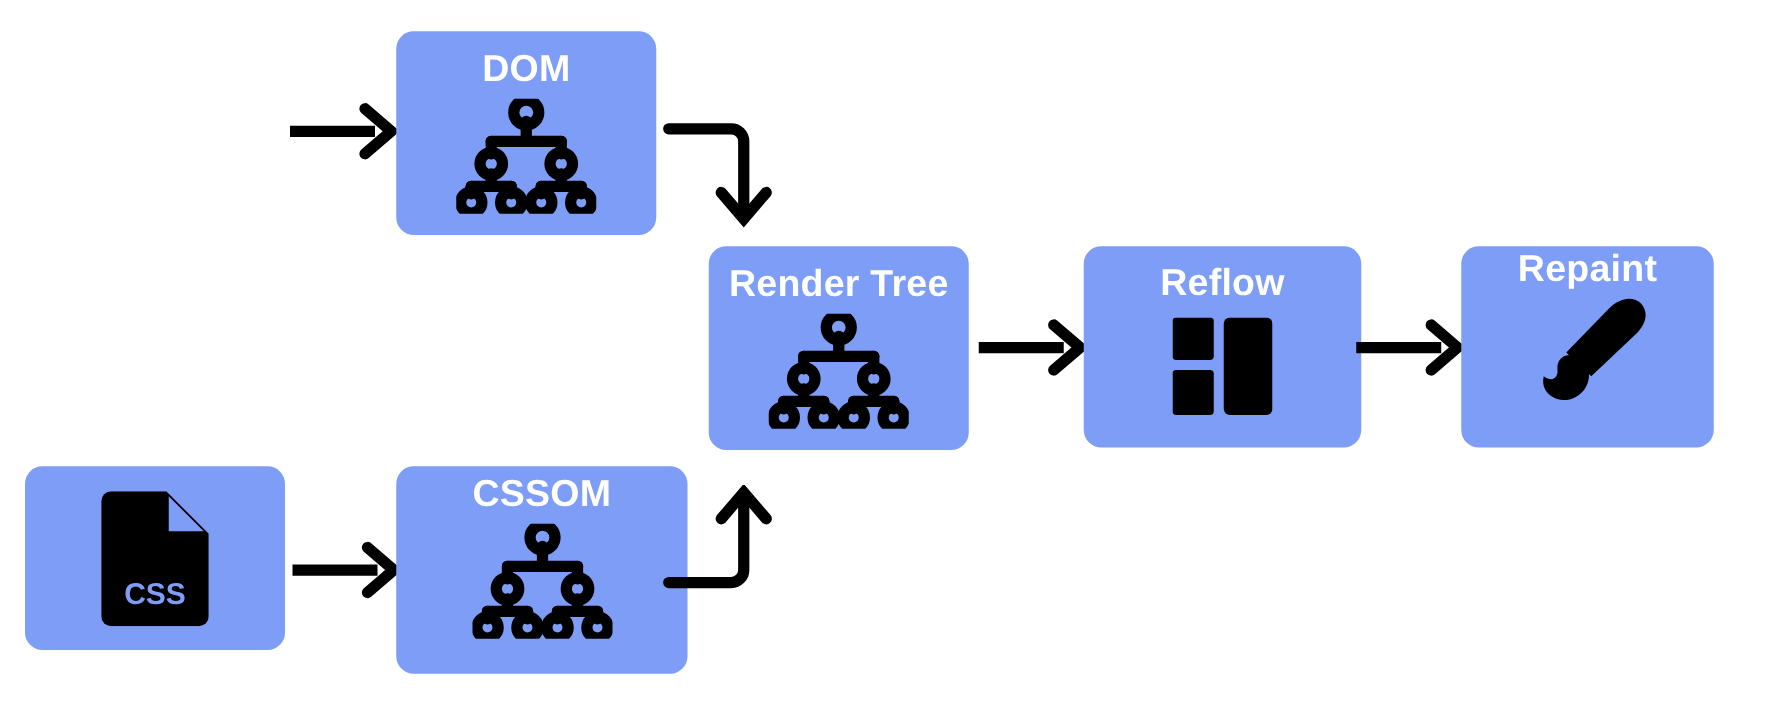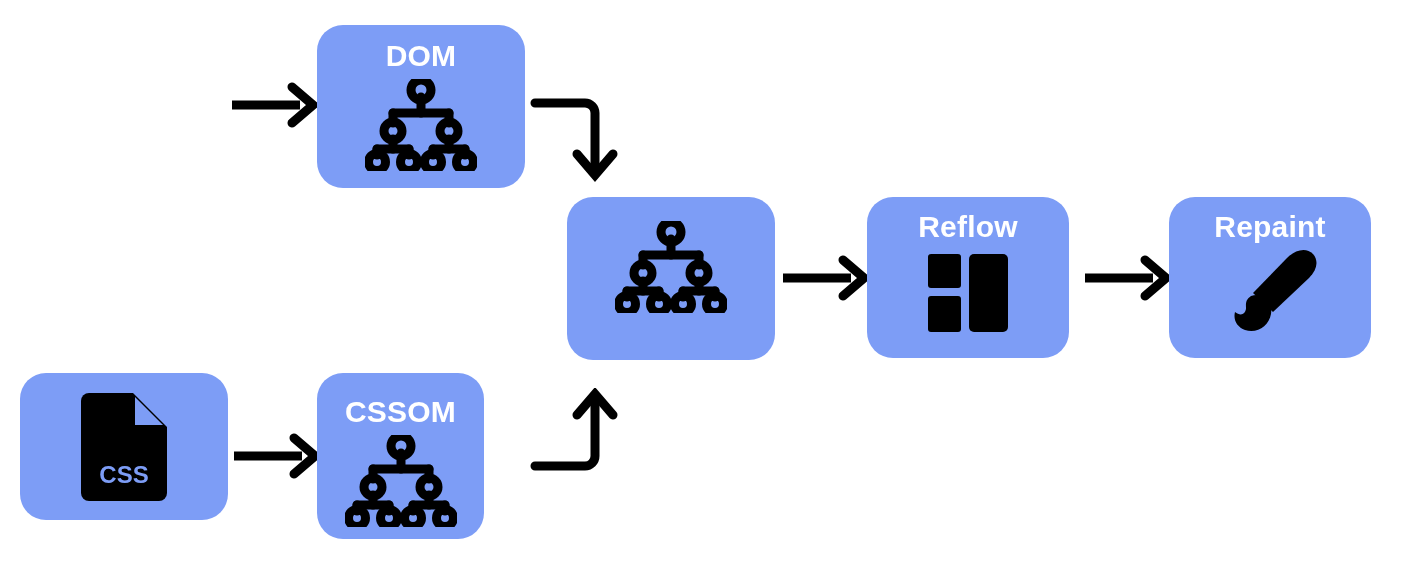--- a/index.html
+++ b/index.html
@@ -13,21 +13,21 @@
   #canvas {
     position: relative;
     width: 1412px;
     height: 574px;
     background: #ffffff;
     overflow: hidden;
   }
   .node-box {
     position: absolute;
     background: #7d9df6;
-    border-radius: 26px;
+    border-radius: 14px;
     box-sizing: border-box;
     display: flex;
     flex-direction: column;
     align-items: center;
     justify-content: flex-start;
   }
   .node-label {
     color: #ffffff;
     font-weight: bold;
     font-size: 30px;
@@ -109,21 +109,21 @@
     </div>
   </div>
 
   <div class="arrow" style="left:232px; top:433px; width:88px; height:46px;">
     <svg width="88" height="46" viewBox="0 0 88 46">
       <line x1="2" y1="23" x2="70" y2="23" stroke="#000000" stroke-width="9" stroke-linecap="butt"></line>
       <polyline points="62,5 83,23 62,41" fill="none" stroke="#000000" stroke-width="9" stroke-linecap="round" stroke-linejoin="miter"></polyline>
     </svg>
   </div>
 
-  <div class="node-box" style="left:317px; top:373px; width:167px; height:166px; padding-top:24px;">
+  <div class="node-box" style="left:317px; top:373px; width:233px; height:166px; padding-top:8px;">
     <div class="node-label">CSSOM</div>
     <div class="node-icon" style="margin-top:8px;">
       <svg width="112" height="92" viewBox="0 0 112 92">
         <g stroke="#000000" stroke-width="9" fill="none" stroke-linecap="round">
           <line x1="56" y1="18" x2="56" y2="34"></line>
           <line x1="28" y1="34" x2="84" y2="34"></line>
           <line x1="28" y1="34" x2="28" y2="44"></line>
           <line x1="84" y1="34" x2="84" y2="44"></line>
           <line x1="28" y1="60" x2="28" y2="70"></line>
           <line x1="84" y1="60" x2="84" y2="70"></line>
@@ -146,20 +146,21 @@
   </div>
 
   <div class="arrow" style="left:530px; top:388px; width:96px; height:96px;">
     <svg width="96" height="96" viewBox="0 0 96 96">
       <path d="M5 78 H55 A10 10 0 0 0 65 68 V13" fill="none" stroke="#000000" stroke-width="9" stroke-linecap="round"></path>
       <polyline points="47,27 65,6 83,27" fill="none" stroke="#000000" stroke-width="9" stroke-linecap="round" stroke-linejoin="miter"></polyline>
     </svg>
   </div>
 
   <div class="node-box" style="left:567px; top:197px; width:208px; height:163px; padding-top:16px;">
+    <div class="node-label">Render Tree</div>
     <div class="node-icon" style="margin-top:8px;">
       <svg width="112" height="92" viewBox="0 0 112 92">
         <g stroke="#000000" stroke-width="9" fill="none" stroke-linecap="round">
           <line x1="56" y1="18" x2="56" y2="34"></line>
           <line x1="28" y1="34" x2="84" y2="34"></line>
           <line x1="28" y1="34" x2="28" y2="44"></line>
           <line x1="84" y1="34" x2="84" y2="44"></line>
           <line x1="28" y1="60" x2="28" y2="70"></line>
           <line x1="84" y1="60" x2="84" y2="70"></line>
           <line x1="12" y1="70" x2="44" y2="70"></line>
@@ -180,39 +181,39 @@
     </div>
   </div>
 
   <div class="arrow" style="left:781px; top:255px; width:88px; height:46px;">
     <svg width="88" height="46" viewBox="0 0 88 46">
       <line x1="2" y1="23" x2="70" y2="23" stroke="#000000" stroke-width="9" stroke-linecap="butt"></line>
       <polyline points="62,5 83,23 62,41" fill="none" stroke="#000000" stroke-width="9" stroke-linecap="round" stroke-linejoin="miter"></polyline>
     </svg>
   </div>
 
-  <div class="node-box" style="left:867px; top:197px; width:202px; height:161px; padding-top:15px;">
+  <div class="node-box" style="left:867px; top:197px; width:222px; height:161px; padding-top:15px;">
     <div class="node-label">Reflow</div>
     <div class="node-icon" style="margin-top:12px;">
       <svg width="80" height="78" viewBox="0 0 80 78">
         <rect x="0" y="0" width="33" height="34" rx="3" fill="#000000"></rect>
         <rect x="0" y="42" width="33" height="36" rx="3" fill="#000000"></rect>
         <rect x="41" y="0" width="39" height="78" rx="5" fill="#000000"></rect>
       </svg>
     </div>
   </div>
 
   <div class="arrow" style="left:1083px; top:255px; width:88px; height:46px;">
     <svg width="88" height="46" viewBox="0 0 88 46">
       <line x1="2" y1="23" x2="70" y2="23" stroke="#000000" stroke-width="9" stroke-linecap="butt"></line>
       <polyline points="62,5 83,23 62,41" fill="none" stroke="#000000" stroke-width="9" stroke-linecap="round" stroke-linejoin="miter"></polyline>
     </svg>
   </div>
 
-  <div class="node-box" style="left:1169px; top:197px; width:202px; height:161px; padding-top:15px;">
+  <div class="node-box" style="left:1169px; top:197px; width:202px; height:161px; padding-top:4px;">
     <div class="node-label">Repaint</div>
     <div class="node-icon" style="margin-top:6px;">
       <svg width="98" height="86" viewBox="0 0 98 86">
         <path d="M92 6 C98 13 96 22 88 30 L52 64 L32 45 L66 10 C74 2 85 -1 92 6 Z" fill="#000000"></path>
         <path d="M30 48 C42 44 52 53 50 66 C48 78 36 86 24 82 C16 79 12 72 14 64 C19 68 24 67 25 61 C25 56 24 52 30 48 Z" fill="#000000"></path>
       </svg>
     </div>
   </div>
 
 </div>

